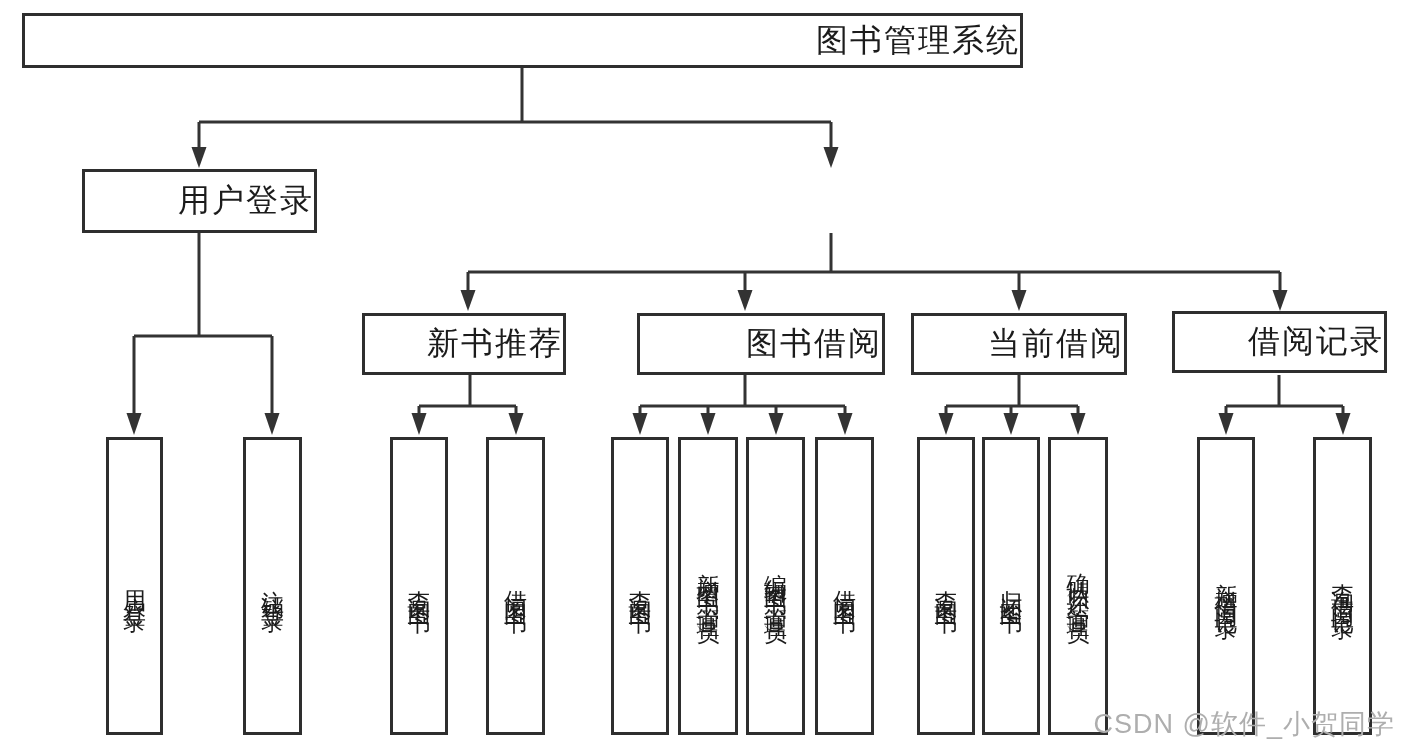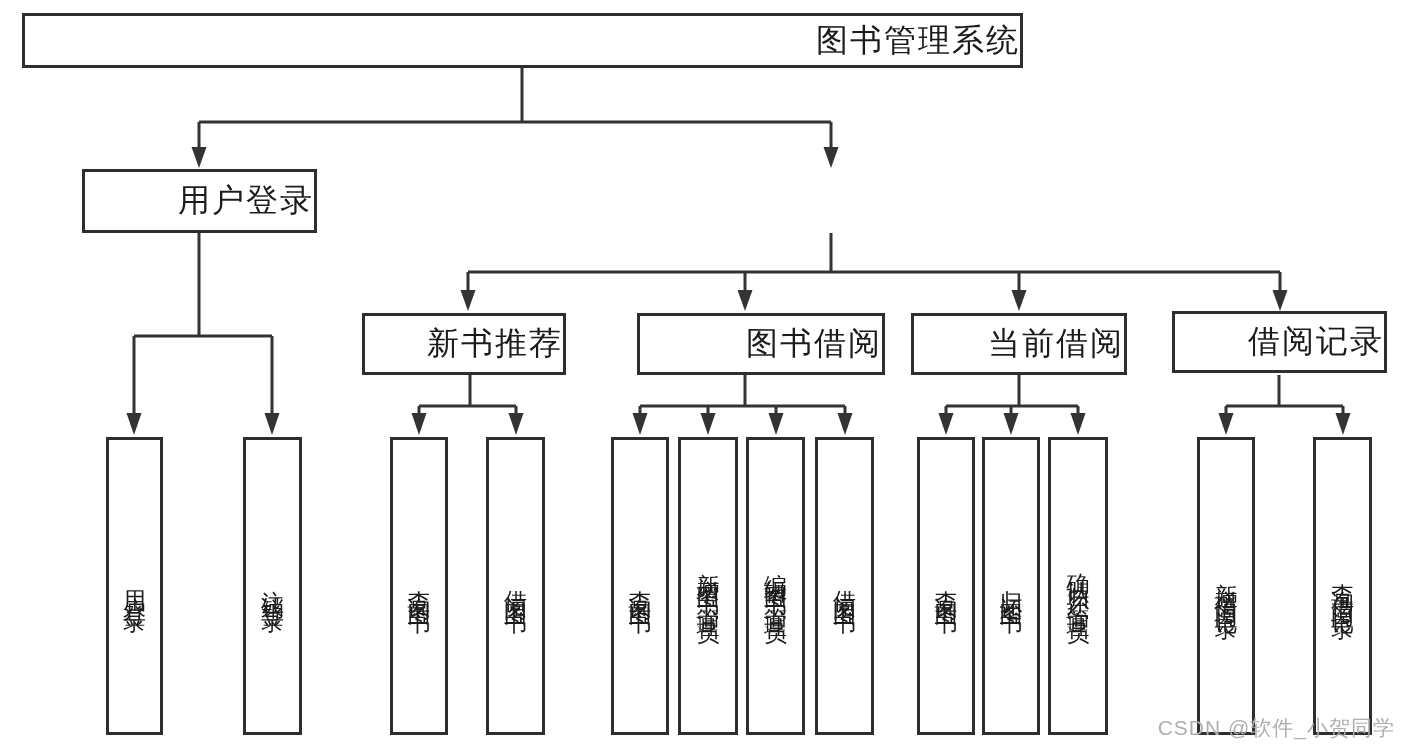--- a/index.html
+++ b/index.html
@@ -47,21 +47,21 @@
   .x-bbadd{left:678px;width:60px;}
   .x-bbedit{left:746px;width:59px;}
   .x-bbborrow{left:815px;width:59px;}
   .x-cbquery{left:917px;}
   .x-cbreturn{left:982px;}
   .x-cbconfirm{left:1048px;width:60px;}
   .x-bradd{left:1197px;}
   .x-brquery{left:1313px;width:59px;}
   .watermark{
     position:absolute;right:10px;bottom:5px;
-    font-size:21px;color:#aeaeae;letter-spacing:1px;white-space:nowrap;
+    font-size:27px;color:#aeaeae;letter-spacing:1px;white-space:nowrap;
   }
 </style>
 </head>
 <body>
 
 <div class="canvas">
 
   <svg class="connectors" viewBox="0 0 1405 747" xmlns="http://www.w3.org/2000/svg">
     <g stroke="#333333" stroke-width="3" fill="none">
 

